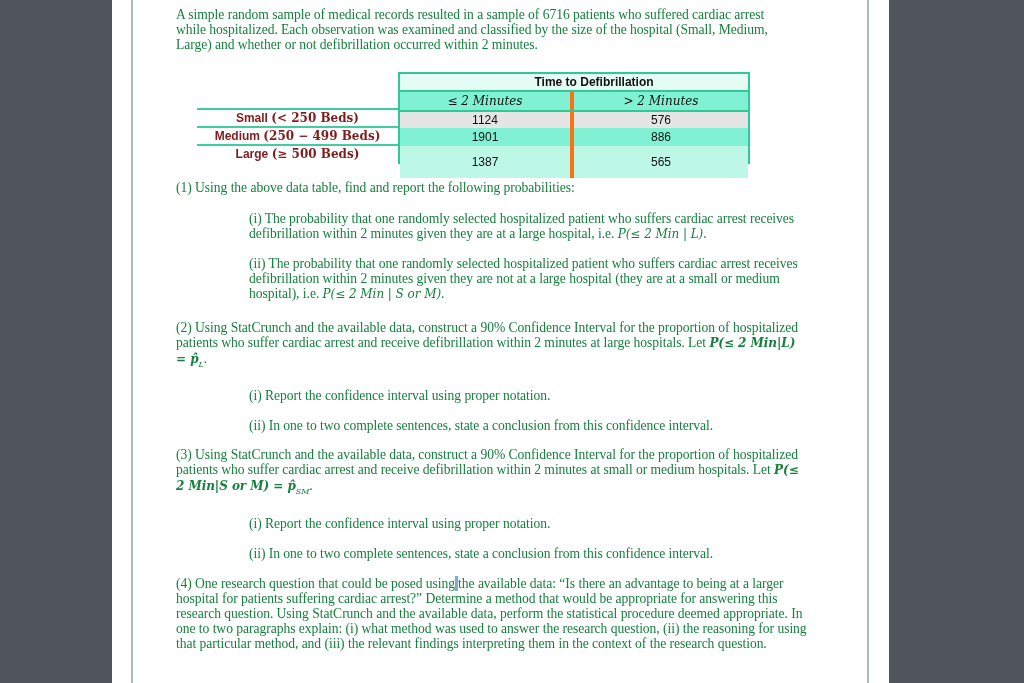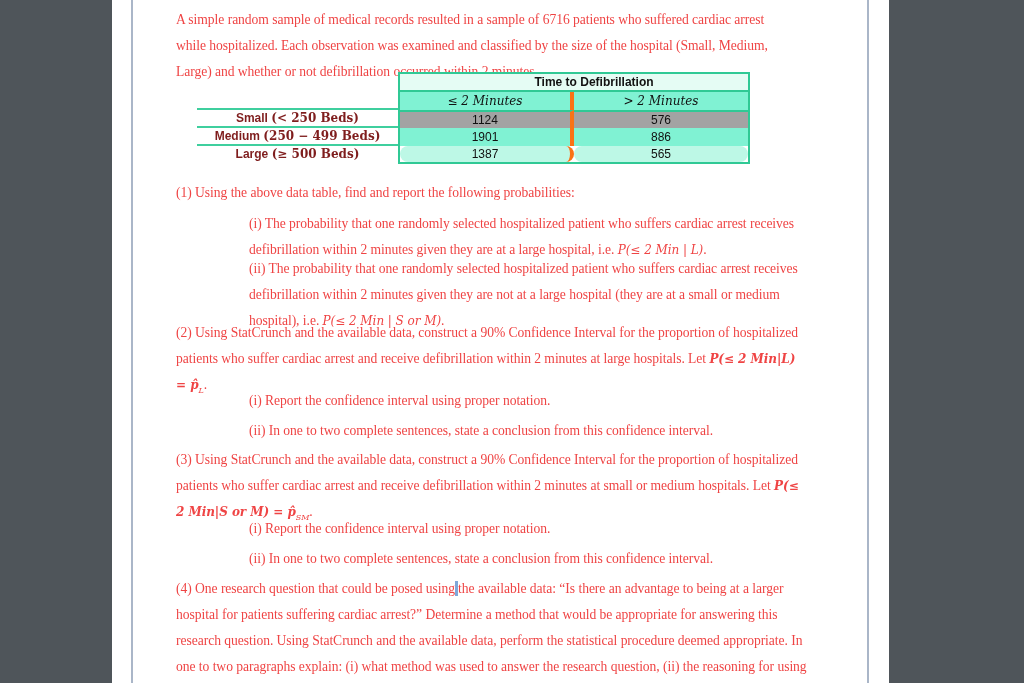--- a/index.html
+++ b/index.html
@@ -27,23 +27,23 @@
     top: 0;
     width: 2px;
     height: 683px;
     background: #aab6c8;
   }
   .margin-line.left { left: 19px; }
   .margin-line.right { left: 755px; }
 
   .text {
     position: absolute;
-    color: #ef4444;
+    color: #15803d;
     font-size: 13.6px;
-    line-height: 26px;
+    line-height: 15px;
     letter-spacing: -0.05px;
   }
   .para { margin: 0; white-space: normal; }
   .math { font-style: italic; font-family: "DejaVu Serif", serif; font-size: 12px; }
   .math-b { font-style: italic; font-weight: bold; font-family: "DejaVu Serif", serif; font-size: 12px; }
 
   
   .tbl {
     position: absolute;
     left: 85px;
@@ -105,23 +105,23 @@
   }
   .tbl .hdr-sub {
     top: 18px; height: 18px;
     background: #80f2d3;
     font-family: "DejaVu Serif", serif;
     font-style: italic;
     font-size: 12px;
   }
   .tbl .c1 { left: 0; width: 174px; border-right: 4px solid #f97316; }
   .tbl .c2 { left: 174px; width: 174px; }
-  .tbl .r1 { top: 36px; height: 18px; background: #a3a3a3; border-top: 2px solid #30c995; }
+  .tbl .r1 { top: 36px; height: 18px; background: #e5e5e5; border-top: 2px solid #30c995; }
   .tbl .r2 { top: 54px; height: 18px; background: #80f2d3; }
-  .tbl .r3 { top: 72px; height: 16px; background: #bdf8e6; border-radius: 8px; }
+  .tbl .r3 { top: 72px; height: 32px; background: #bdf8e6; }
 </style>
 </head>
 <body>
 
 <div class="page">
   <div class="margin-line left"></div>
   <div class="margin-line right"></div>
 
   <div class="text" style="left:64px; top:7px; width:620px;">
     <p class="para">A simple random sample of medical records resulted in a sample of 6716 patients who suffered cardiac arrest while hospitalized. Each observation was examined and classified by the size of the hospital (Small, Medium, Large) and whether or not defibrillation occurred within 2 minutes.</p>

